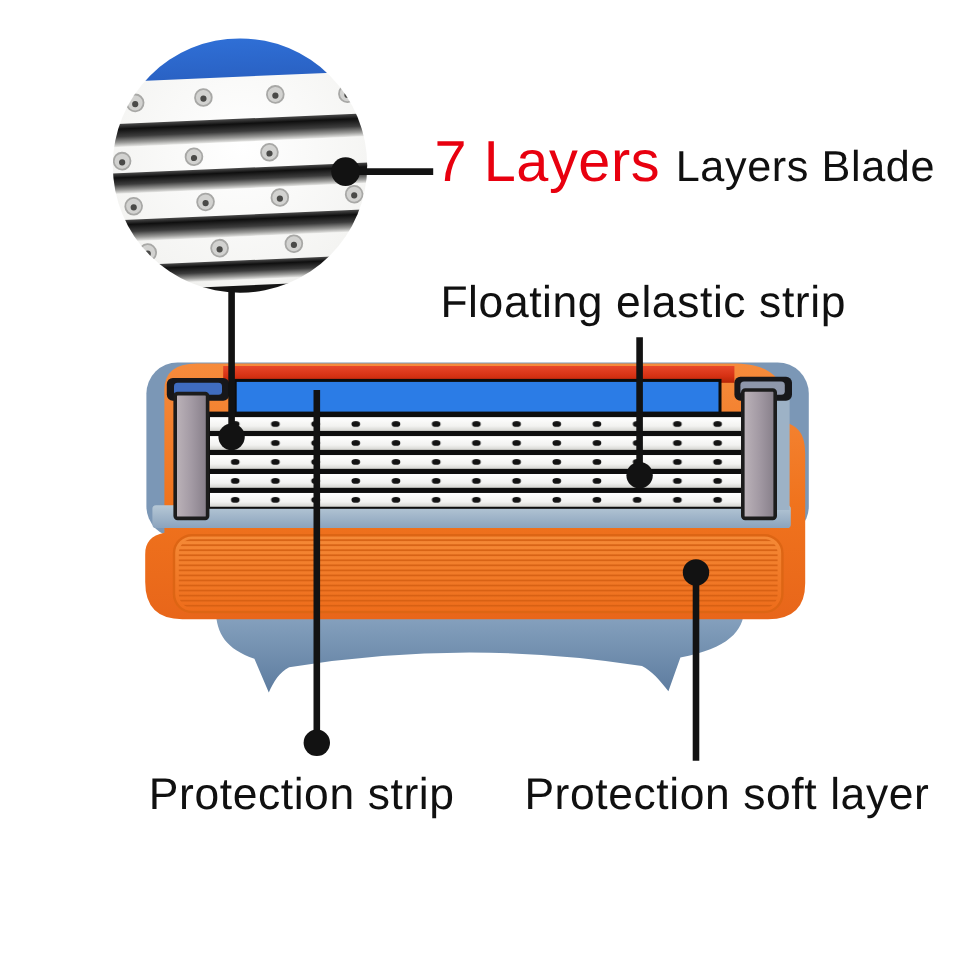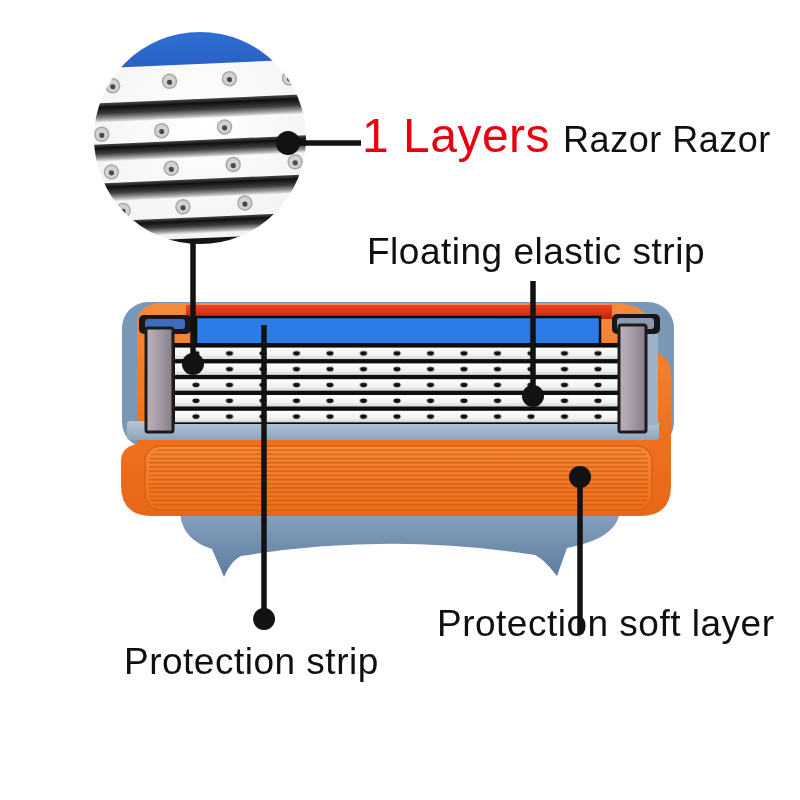--- a/index.html
+++ b/index.html
@@ -20,21 +20,21 @@
   #label-layers{
     left:362px;top:108px;
     display:flex;align-items:baseline;
   }
   #label-layers .accent{
     font-size:48px;color:#e8000f;margin-right:13px;letter-spacing:0.5px;
   }
   #label-layers .rest{font-size:36px;letter-spacing:0.5px;}
   #label-floating{left:367px;top:231px;font-size:37px;letter-spacing:0.5px;}
   #label-lubricating{left:124px;top:641px;font-size:37px;letter-spacing:0.5px;}
-  #label-protection{left:437px;top:603px;font-size:37px;letter-spacing:0.5px;}
+  #label-protection{left:437px;top:641px;font-size:37px;letter-spacing:0.5px;}
 </style>
 </head>
 <body>
 
 <div id="stage">
 
   <svg id="scene" width="800" height="800" viewBox="0 0 800 800">
     <defs>
       <clipPath id="circleClip">
           <circle cx="200" cy="138" r="106"></circle>
@@ -250,22 +250,22 @@
     <g fill="#121212">
       <circle cx="193" cy="364" r="11"></circle>
       <circle cx="288" cy="143" r="12"></circle>
       <circle cx="533" cy="396" r="11"></circle>
       <circle cx="264" cy="619" r="11"></circle>
       <circle cx="580" cy="477" r="11"></circle>
     </g>
   </svg>
 
   <div id="label-layers" class="lbl">
-    <span class="accent">1 Layers</span>
-    <span class="rest">Razor Razor</span>
+    <span class="accent">7 Layers</span>
+    <span class="rest">Layers Blade</span>
   </div>
 
   <div id="label-floating" class="lbl">Floating elastic strip</div>
 
   <div id="label-lubricating" class="lbl">Protection strip</div>
 
   <div id="label-protection" class="lbl">Protection soft layer</div>
 </div>
 
 </body></html>

